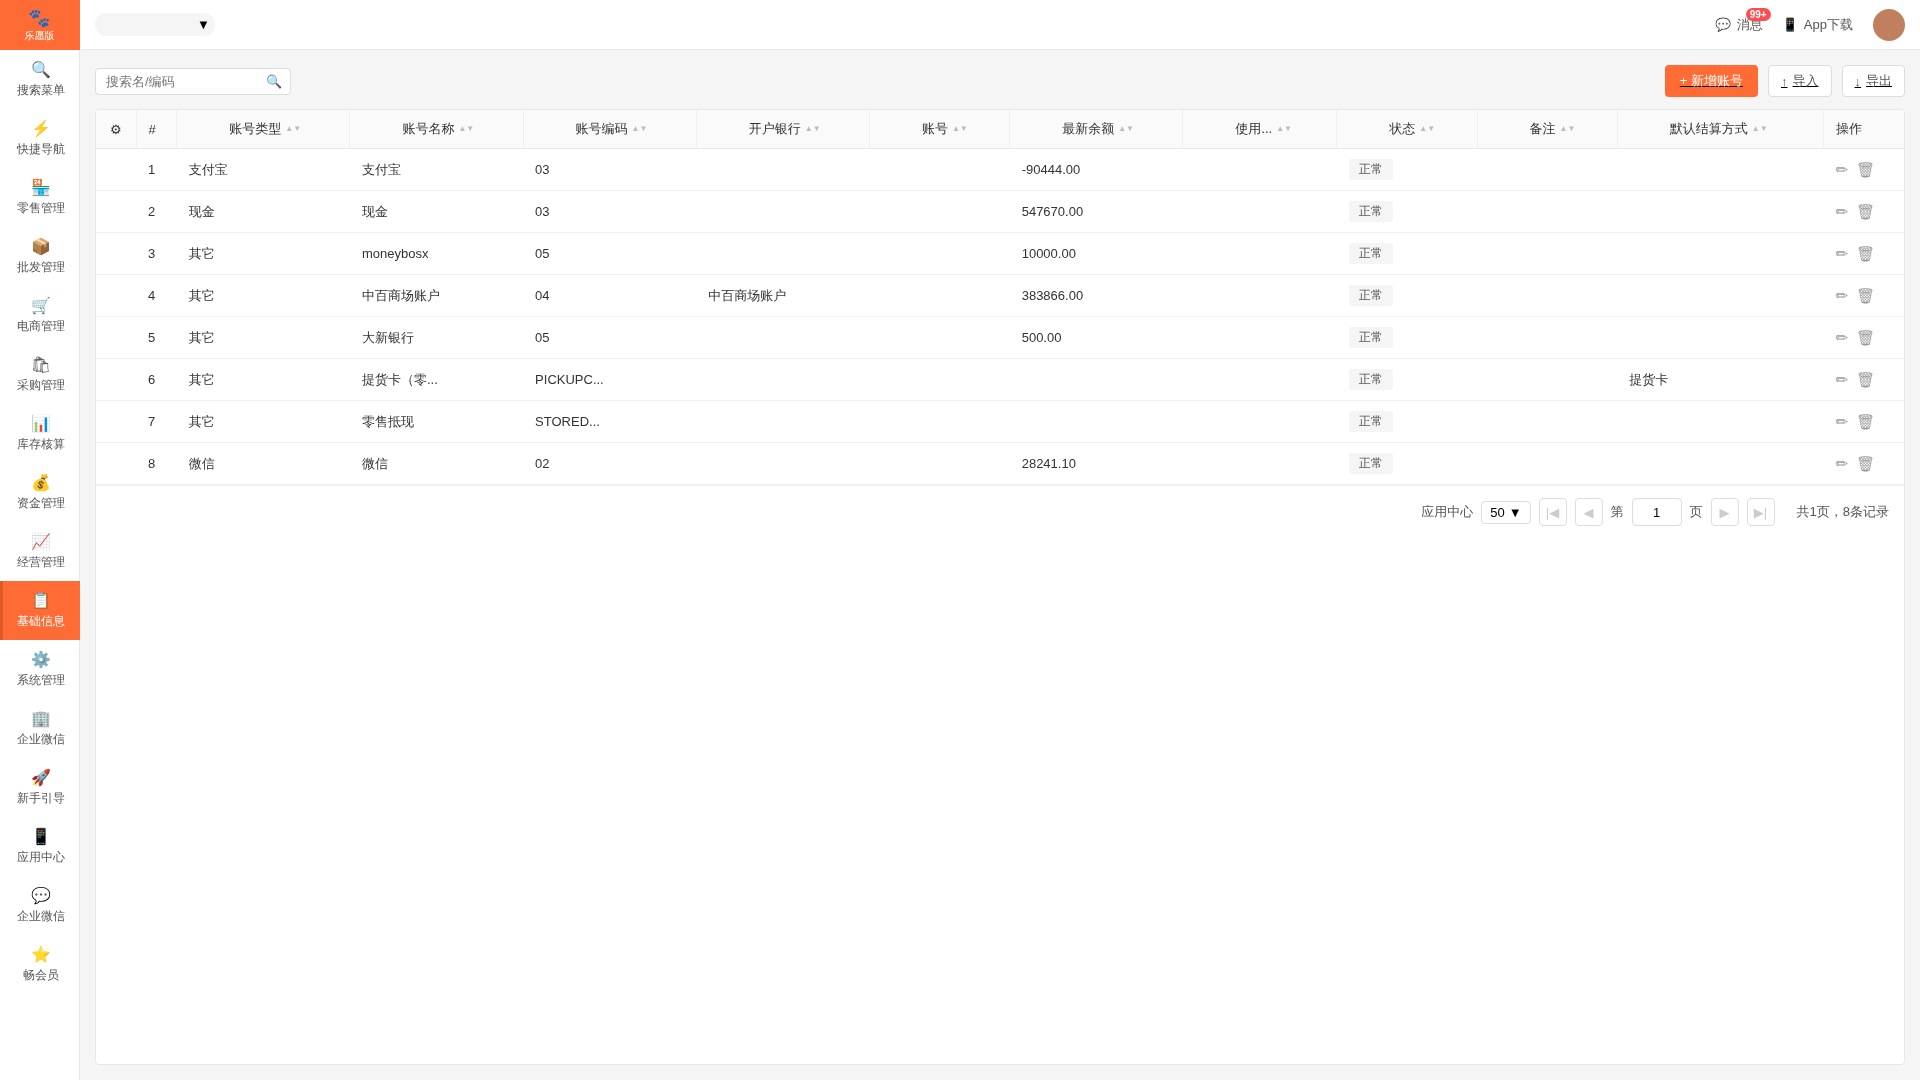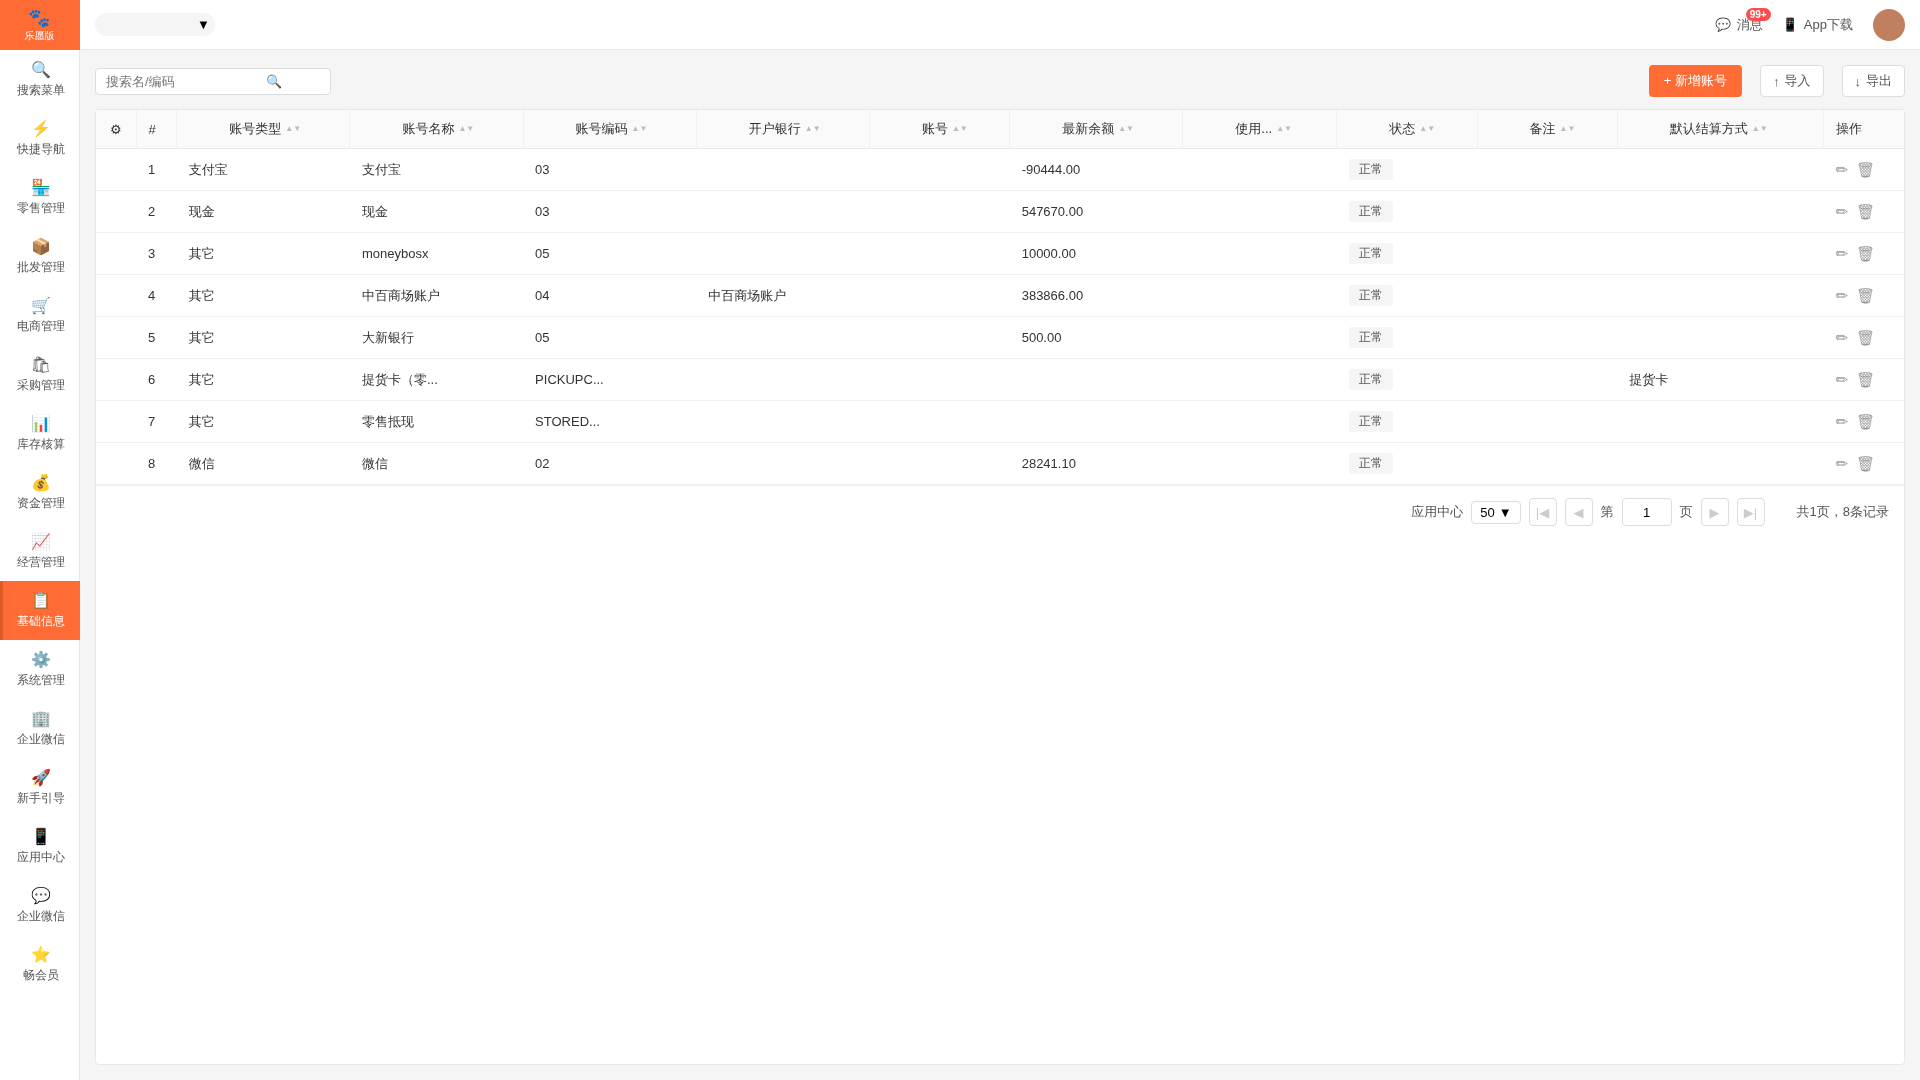--- a/index.html
+++ b/index.html
@@ -181,37 +181,38 @@
       justify-content: space-between;
       margin-bottom: 12px;
     }
     .search-box {
       display: flex;
       align-items: center;
       background: #fff;
       border: 1px solid #ddd;
       border-radius: 4px;
       padding: 5px 10px;
-      width: 236px;
+      width: 196px;
     }
     .search-box input {
       border: none;
       outline: none;
       font-size: 13px;
       width: 160px;
       color: #999;
     }
     .search-icon-btn {
       color: #ccc;
       cursor: pointer;
     }
     .toolbar-right {
       display: flex;
       align-items: center;
-      gap: 18px;
+      gap: 10px;
+      text-decoration: underline;
     }
     .btn-primary {
       background: #ff6b35;
       color: white;
       border: none;
       border-radius: 4px;
       padding: 7px 15px;
       cursor: pointer;
       font-size: 13px;
       display: flex;
@@ -353,21 +354,21 @@
       width: 50px;
       height: 28px;
       border: 1px solid #ddd;
       border-radius: 4px;
       text-align: center;
       font-size: 13px;
     }
     .total-text {
       font-size: 13px;
       color: #555;
-      margin-left: 24px;
+      margin-left: 14px;
     }
   </style>
 </head>
 <body>
 
 <div class="sidebar">
   <div class="sidebar-logo">
     <span class="logo-icon">🐾</span>
     <span class="logo-text">乐愿版</span>
   </div>

